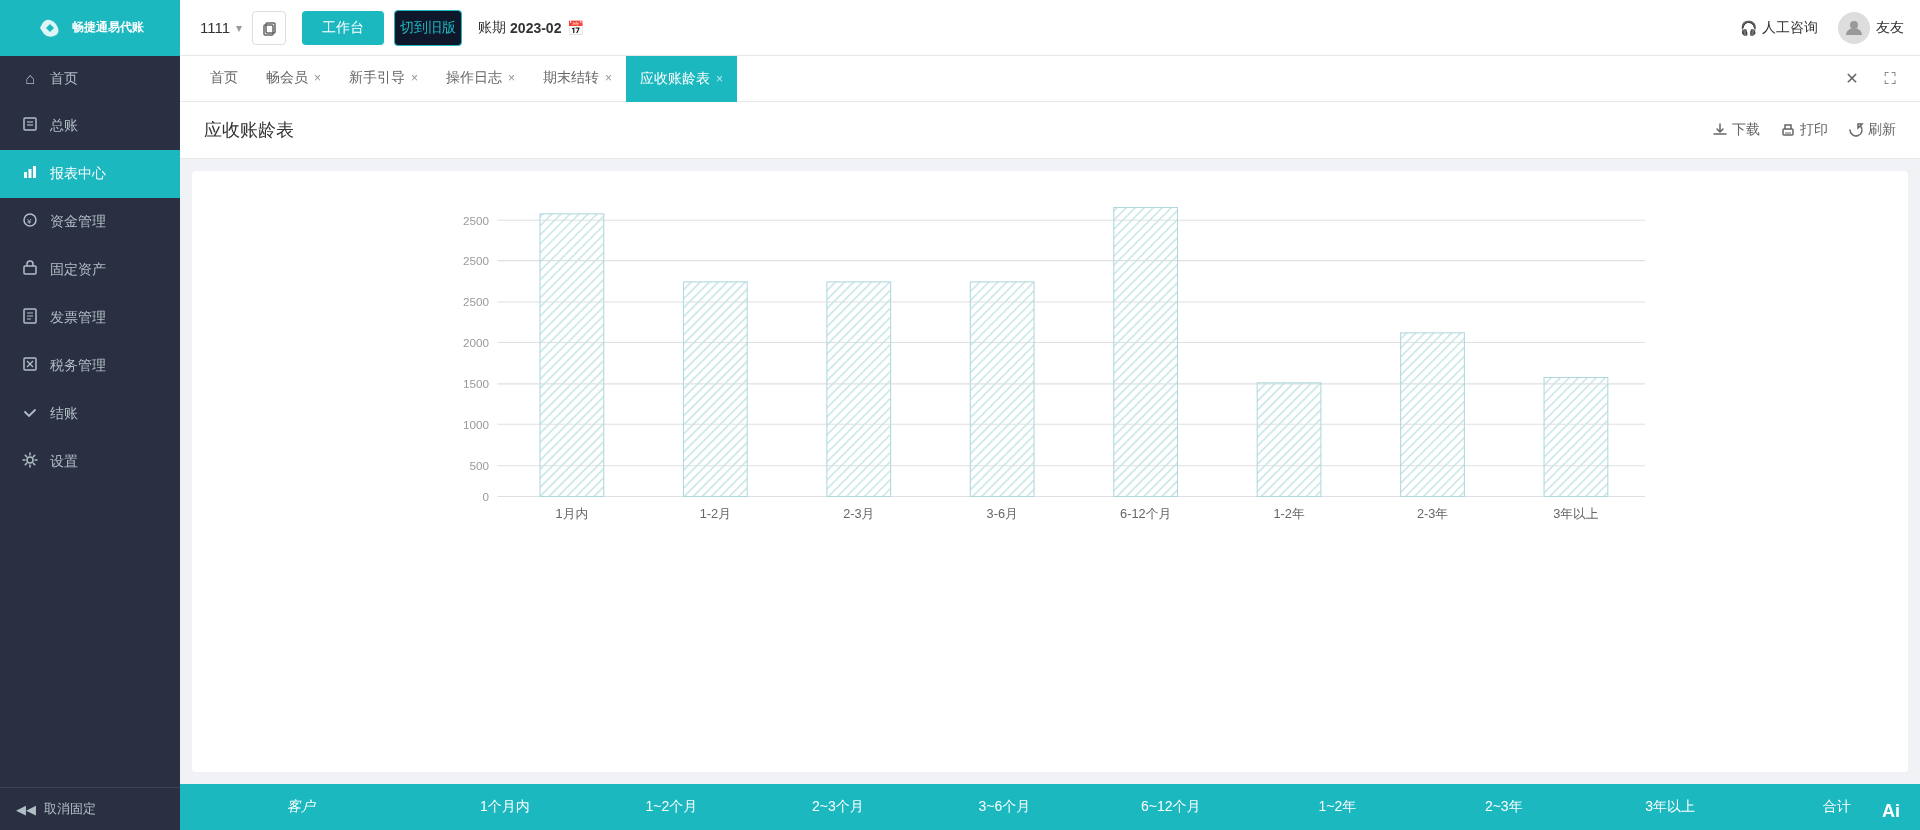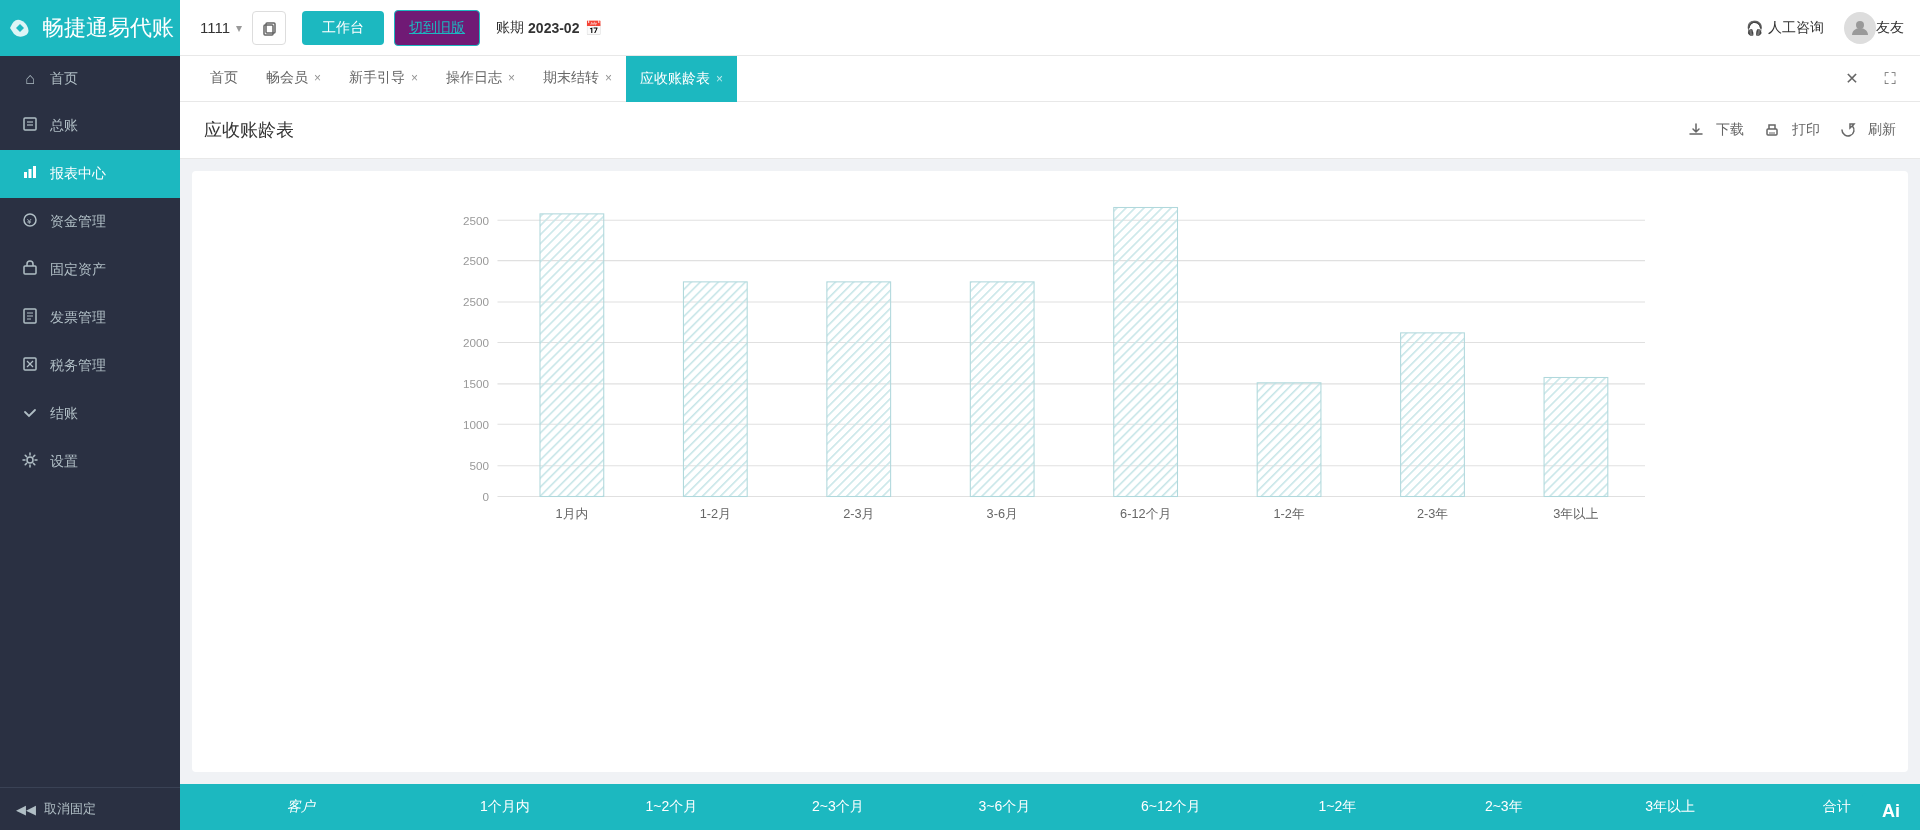--- a/index.html
+++ b/index.html
@@ -21,22 +21,22 @@
       background: #1cb8c0;
       height: 56px;
       display: flex;
       align-items: center;
       justify-content: center;
       margin-left: -16px;
       flex-shrink: 0;
     }
     .logo-text {
       color: #fff;
-      font-size: 22px;
-      font-weight: normal;
+      font-size: 12px;
+      font-weight: bold;
     }
     .logo-icon {
       width: 28px;
       height: 28px;
       margin-right: 8px;
     }
     .company-selector {
       display: flex;
       align-items: center;
       margin-left: 20px;
@@ -73,27 +73,26 @@
       border: none;
       border-radius: 4px;
       padding: 8px 20px;
       font-size: 14px;
       cursor: pointer;
       margin-left: 16px;
     }
     .switch-old-btn {
       border: 1px solid #1cb8c0;
       color: #1cb8c0;
-      background: #701a75;
+      background: #0f172a;
       border-radius: 4px;
-      padding: 8px 14px;
+      padding: 8px 5px;
       font-size: 14px;
       cursor: pointer;
       margin-left: 10px;
-      text-decoration: underline;
     }
     .period-label {
       margin-left: 16px;
       color: #333;
       font-size: 14px;
     }
     .period-value {
       color: #333;
       font-weight: bold;
       margin-left: 4px;
@@ -113,20 +112,21 @@
       display: flex;
       align-items: center;
       gap: 4px;
       color: #333;
       cursor: pointer;
       text-decoration: none;
     }
     .user-area {
       display: flex;
       align-items: center;
+      gap: 6px;
       cursor: pointer;
       color: #333;
     }
     .avatar-circle {
       width: 32px;
       height: 32px;
       border-radius: 50%;
       background: #ddd;
       display: flex;
       align-items: center;
@@ -261,21 +261,21 @@
       color: #333;
     }
     .page-actions {
       display: flex;
       align-items: center;
       gap: 20px;
     }
     .action-btn {
       display: flex;
       align-items: center;
-      gap: 12px;
+      gap: 4px;
       color: #666;
       cursor: pointer;
       font-size: 14px;
       background: none;
       border: none;
     }
 
     
     .chart-container {
       background: #fff;

